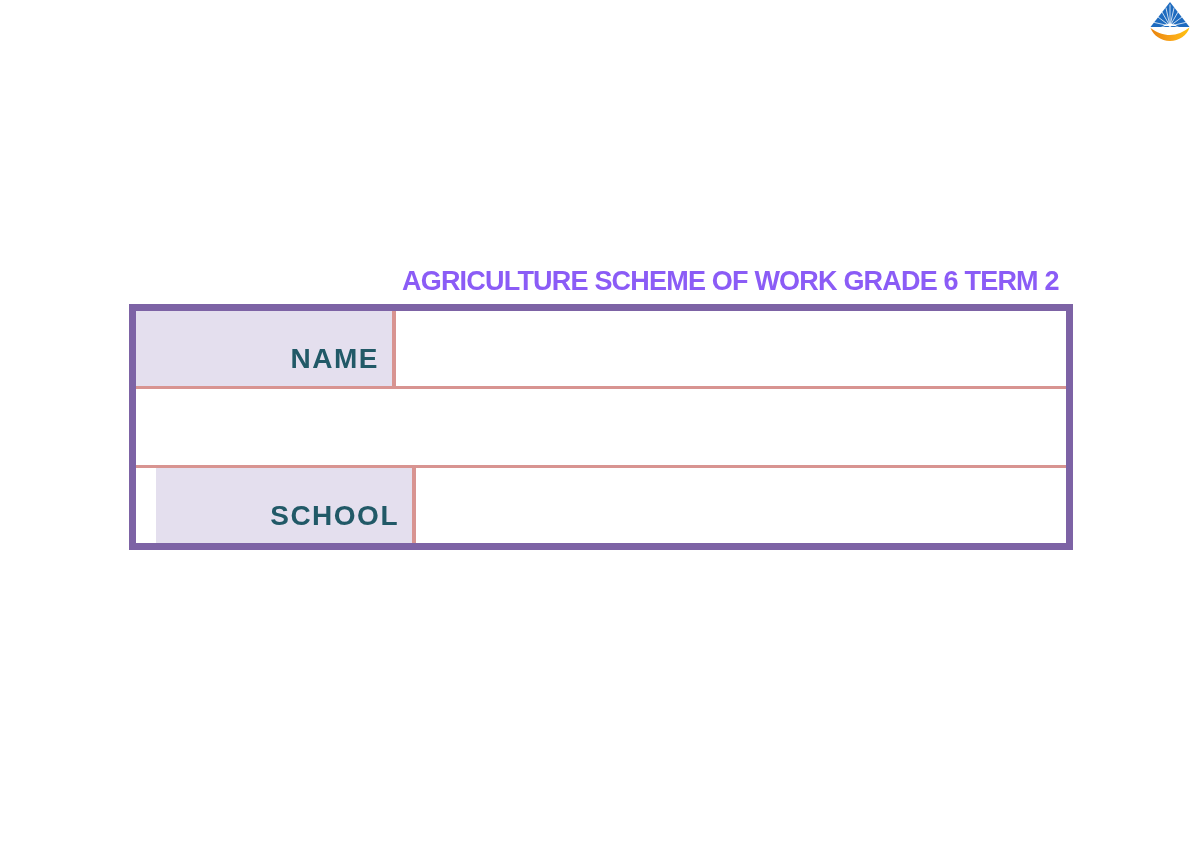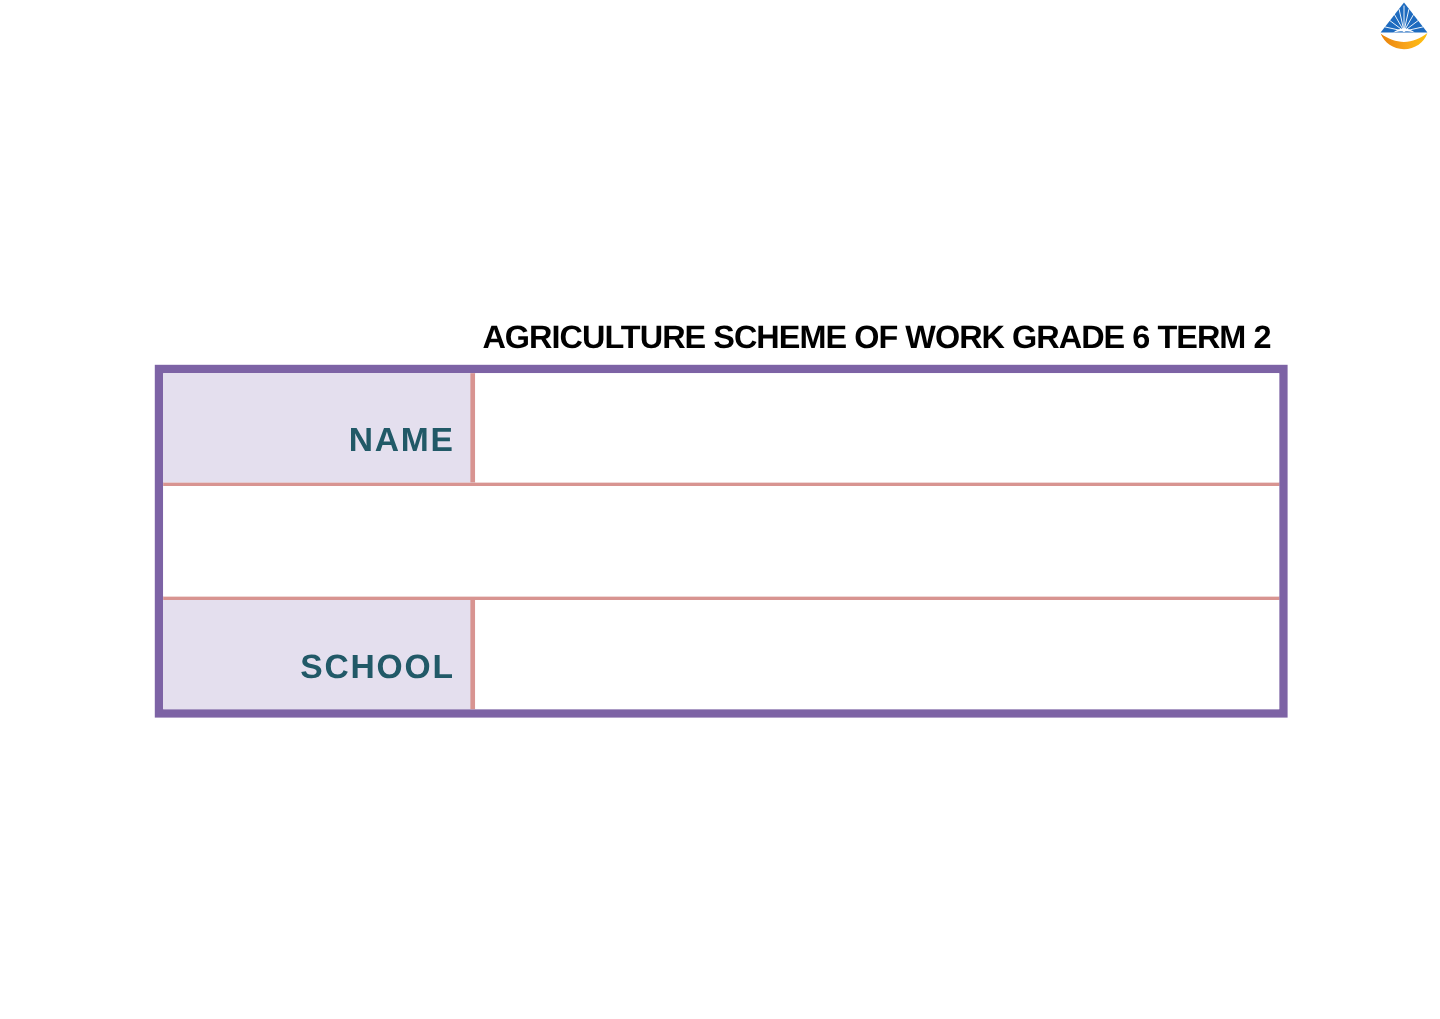--- a/index.html
+++ b/index.html
@@ -24,44 +24,44 @@
   .logo svg { display: block; width: 100%; height: 100%; }
 
   
   .doc-title {
     position: absolute;
     left: 402px;
     top: 266px;
     font-size: 27px;
     font-weight: bold;
     letter-spacing: -0.8px;
-    color: #000000;
+    color: #8b5cf6;
     white-space: nowrap;
     line-height: 31px;
   }
 
   
   .doc-table {
     position: absolute;
     left: 129px;
     top: 304px;
     width: 944px;
-    height: 294px;
+    height: 246px;
     border: 7px solid #7D63A5;
     background: #ffffff;
     display: flex;
     flex-direction: column;
   }
   .t-row {
     flex: 1;
     display: flex;
     border-bottom: 3px solid #D89491;
     min-height: 0;
   }
-  .t-row:last-child { border-bottom: none; }
+  .t-row:last-child { border-bottom: none; padding-left: 20px; }
   .label-cell {
     width: 260px;
     background: #E4DFEE;
     border-right: 4px solid #D89491;
     display: flex;
     justify-content: flex-end;
     align-items: center;
     padding-right: 13px;
     padding-top: 21px;
     color: #215967;

